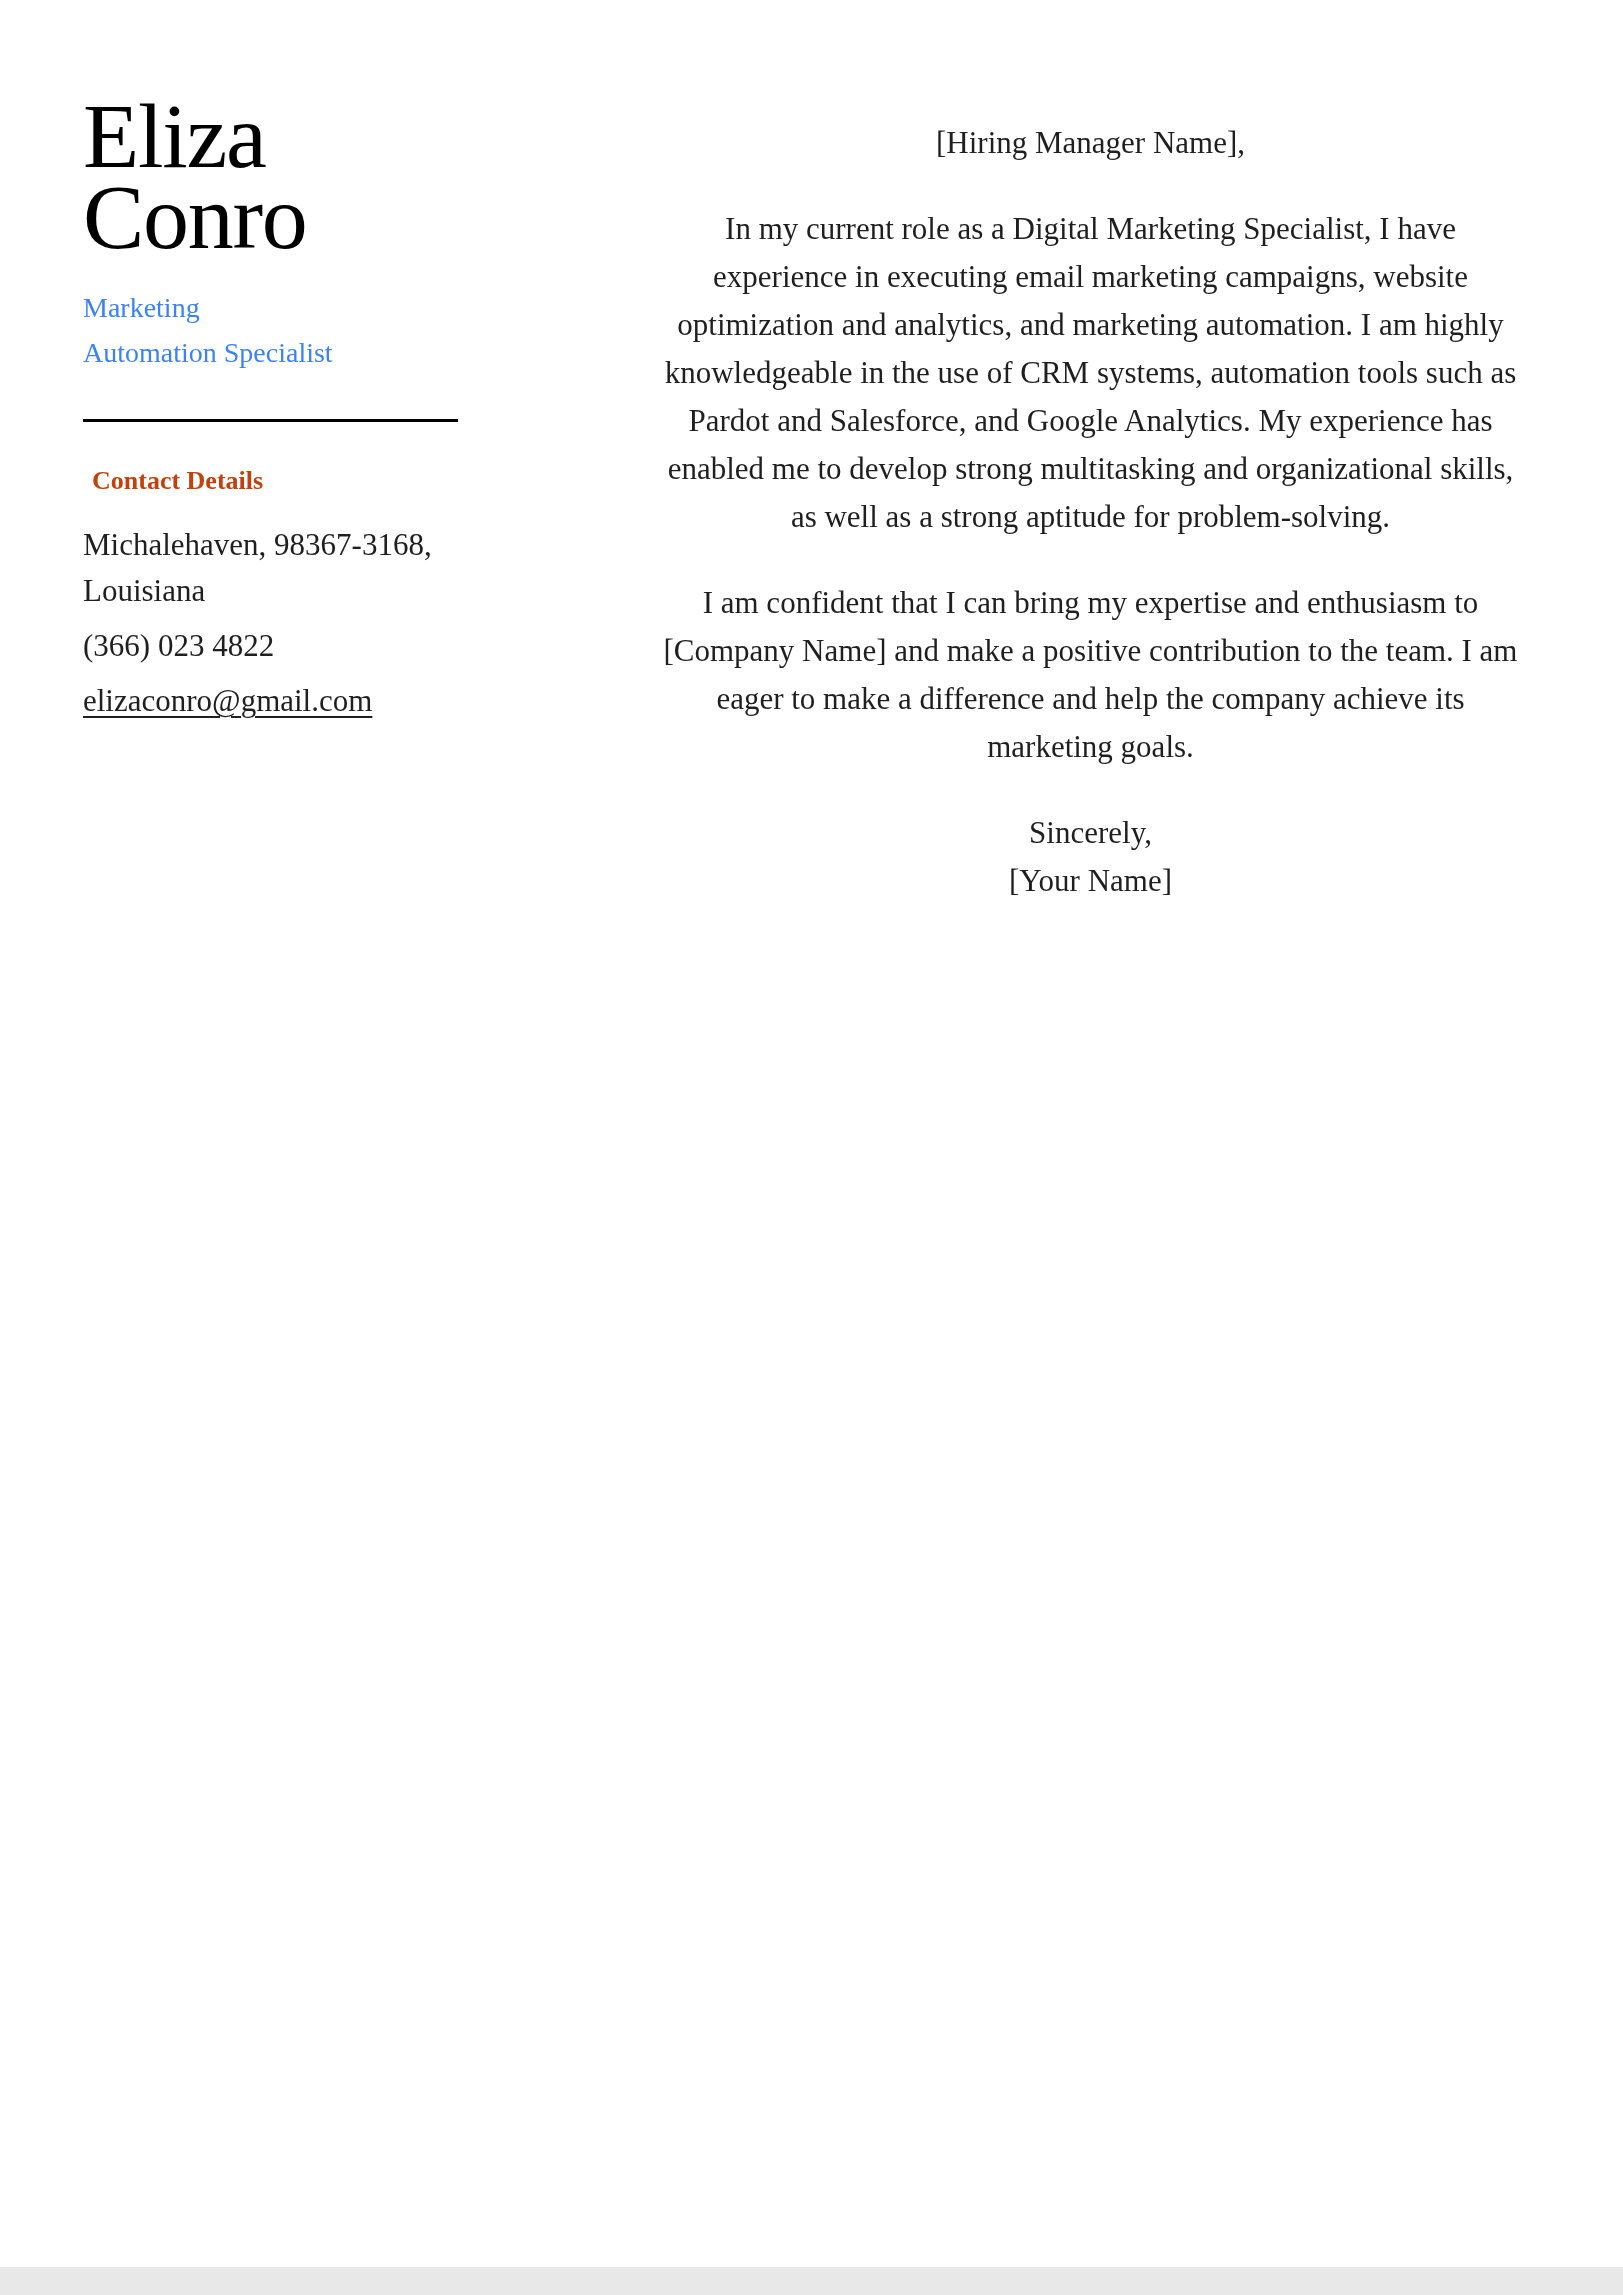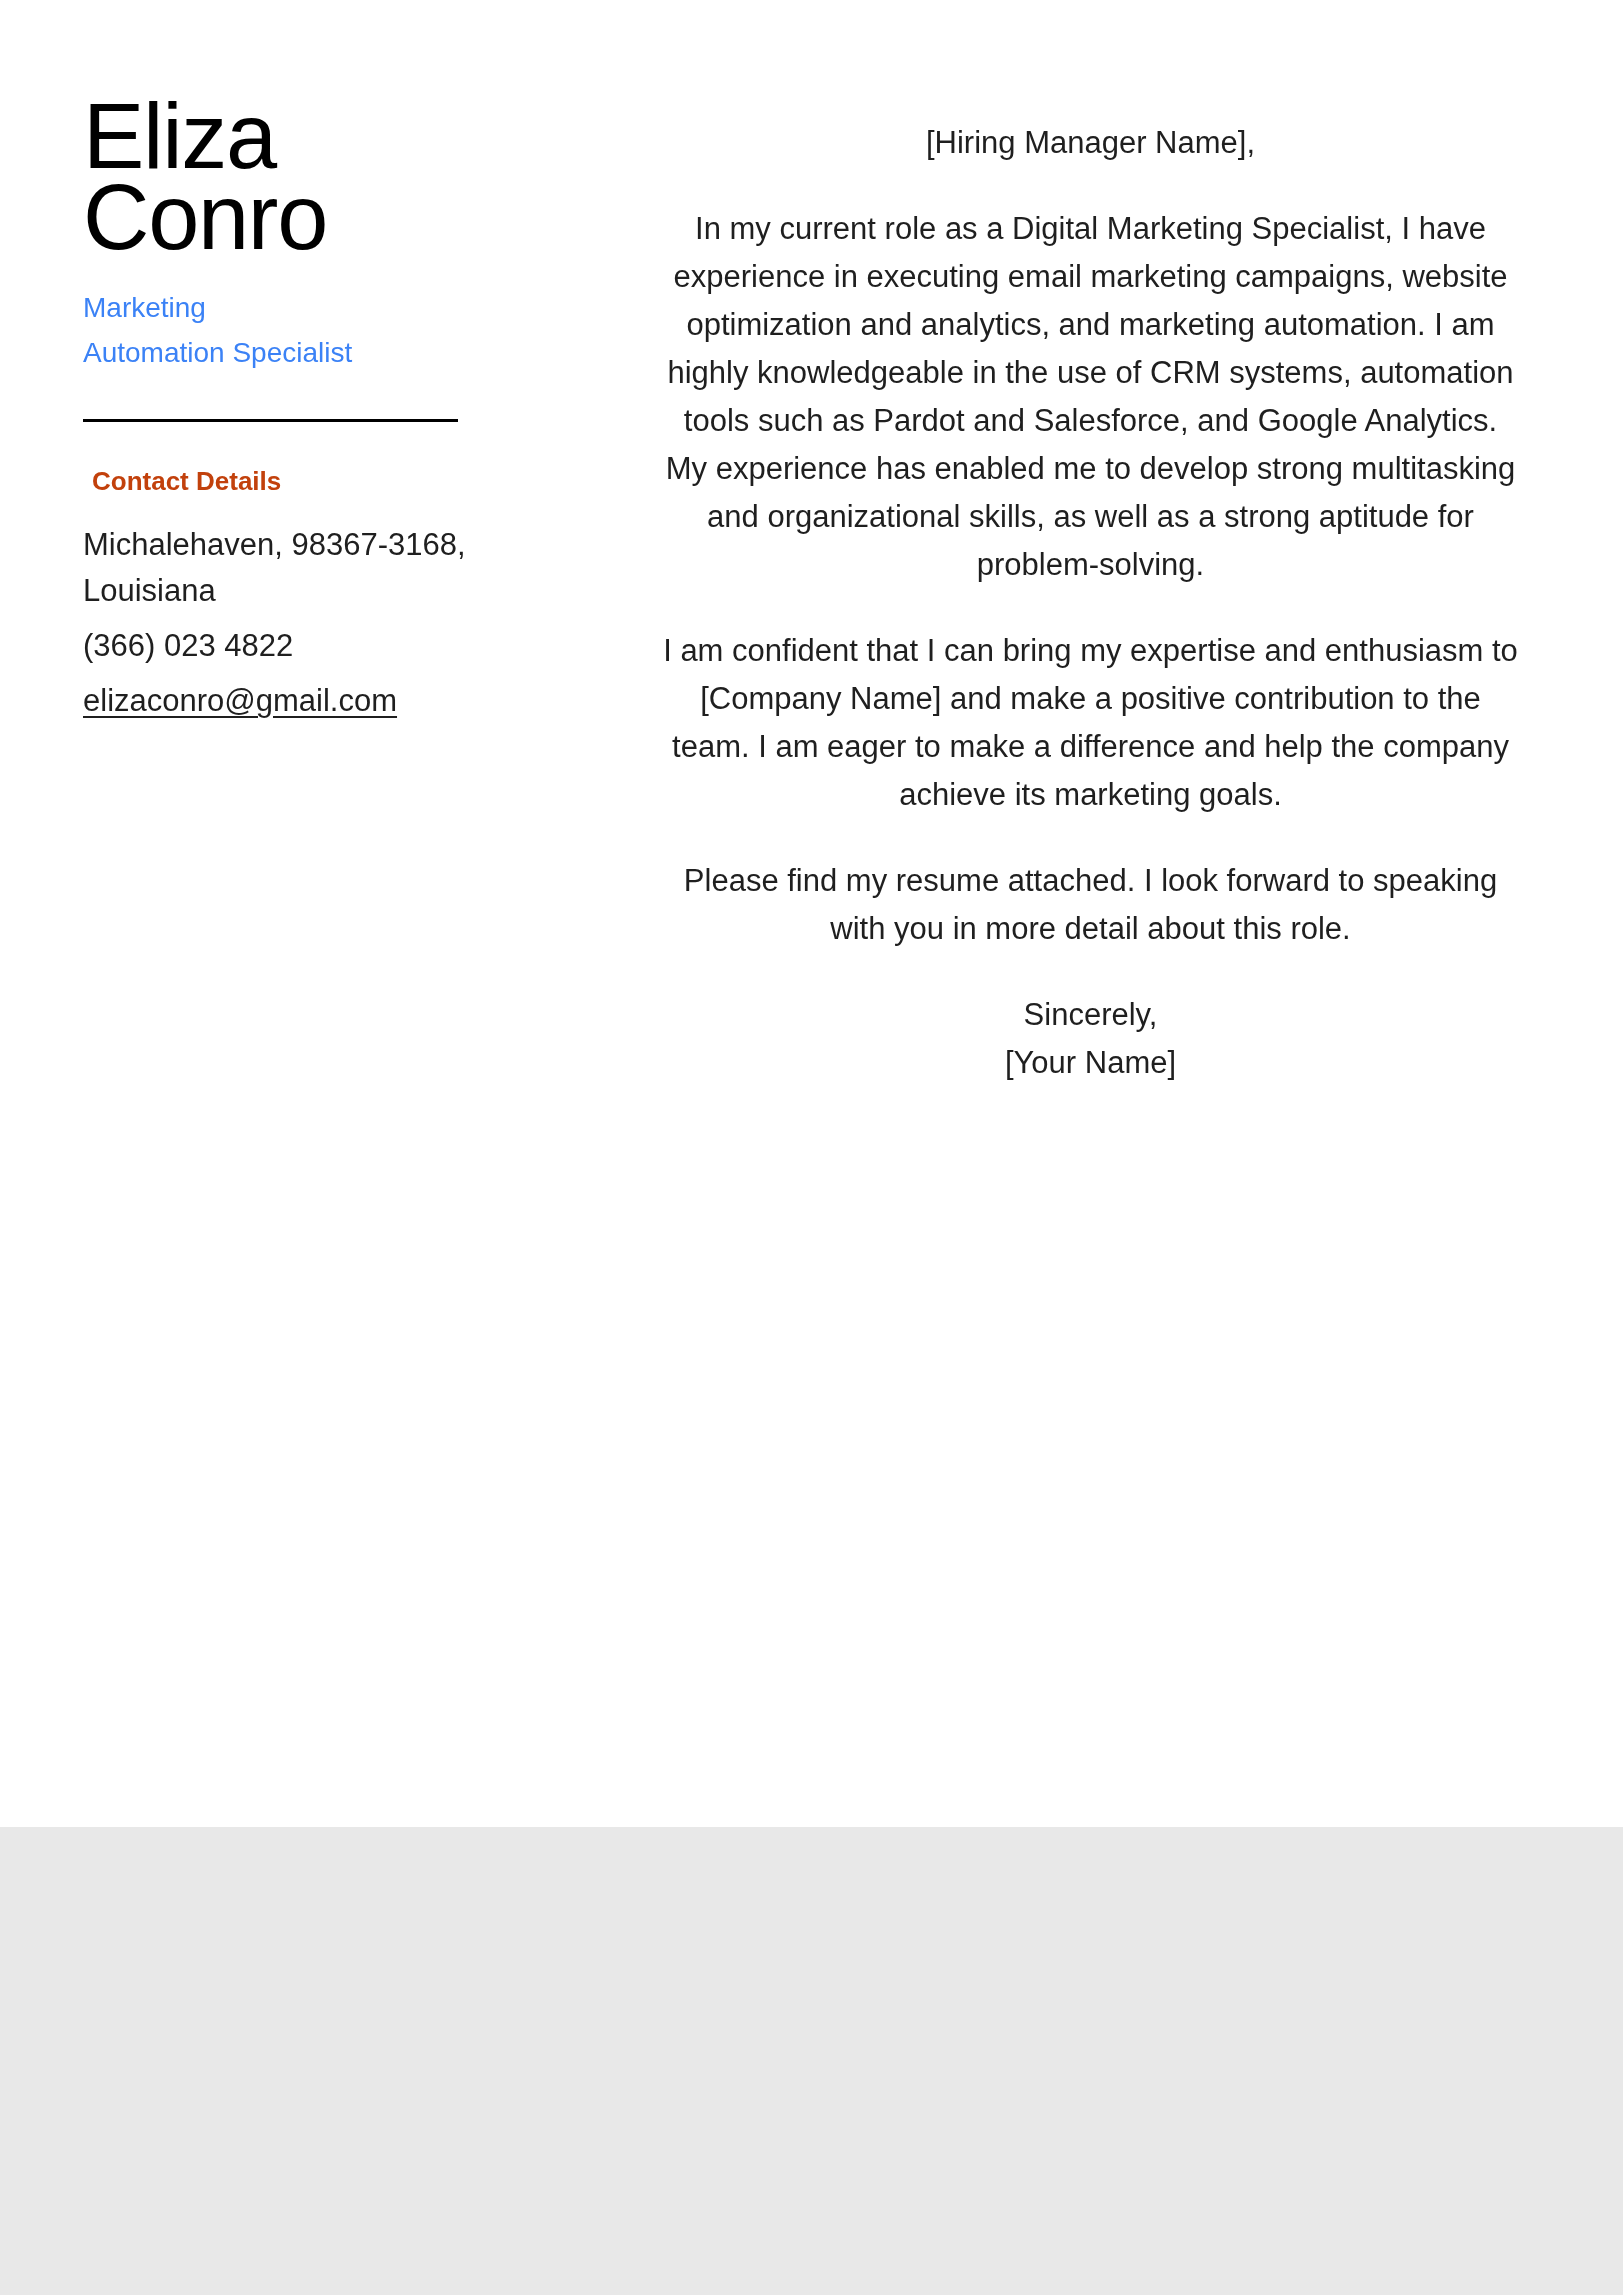--- a/index.html
+++ b/index.html
@@ -1,22 +1,22 @@
 <!DOCTYPE html>
 <html style="font-size:10.5px"><head>
 <meta charset="utf-8">
 <style>
   * { margin: 0; padding: 0; box-sizing: border-box; }
   html, body { background: #e8e8e8; }
   .page {
     position: relative;
     width: 1623px;
-    height: 1827px;
+    height: 2267px;
     background: #ffffff;
-    font-family: Liberation Sans, sans-serif;
+    font-family: Liberation Serif, serif;
     color: #1f1f1f;
     overflow: hidden;
   }
   
   .person-name {
     position: absolute;
     left: 83px;
     top: 96px;
     width: 419px;
     font-size: 92px;
@@ -123,21 +123,20 @@
   </aside>
 
   <main class="letter">
     <p class="salutation">[Hiring Manager Name],</p>
 
 
     <p>In my current role as a Digital Marketing Specialist, I have experience in executing email marketing campaigns, website optimization and analytics, and marketing automation. I am highly knowledgeable in the use of CRM systems, automation tools such as Pardot and Salesforce, and Google Analytics. My experience has enabled me to develop strong multitasking and organizational skills, as well as a strong aptitude for problem-solving.</p>
 
     <p>I am confident that I can bring my expertise and enthusiasm to [Company Name] and make a positive contribution to the team. I am eager to make a difference and help the company achieve its marketing goals.</p>
 
-    <p>Please find my resume attached. I look forward to speaking with you in more detail about this role.</p>
 
     <p class="closing">
       <span>Sincerely,</span><br>
       <span>[Your Name]</span>
     </p>
   </main>
 
 </div>
 
 

